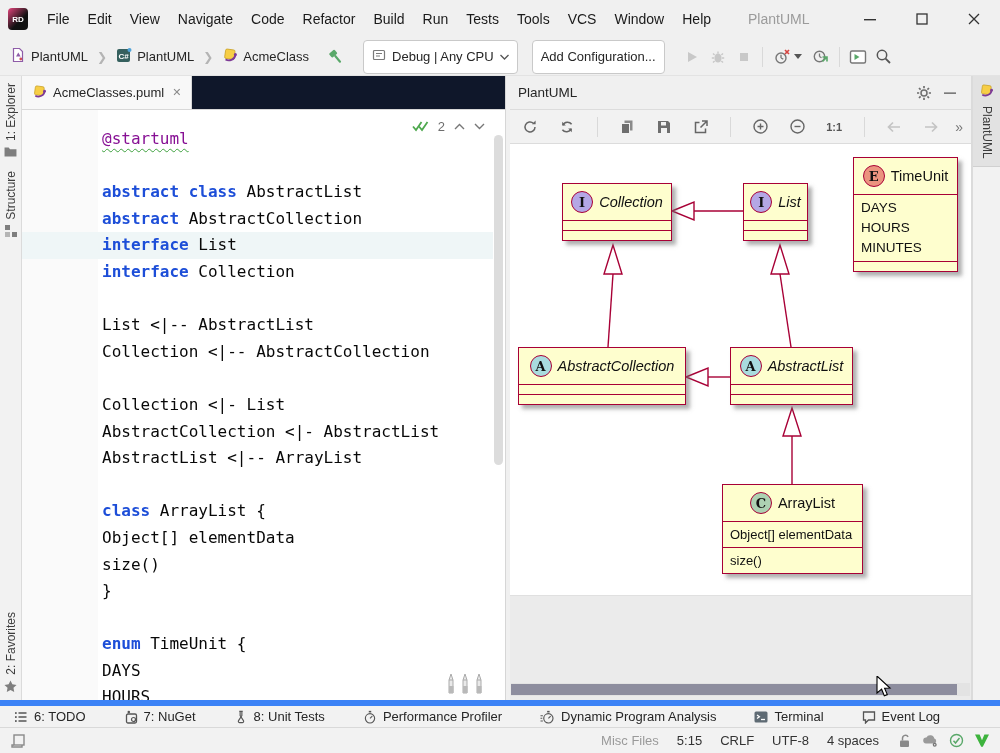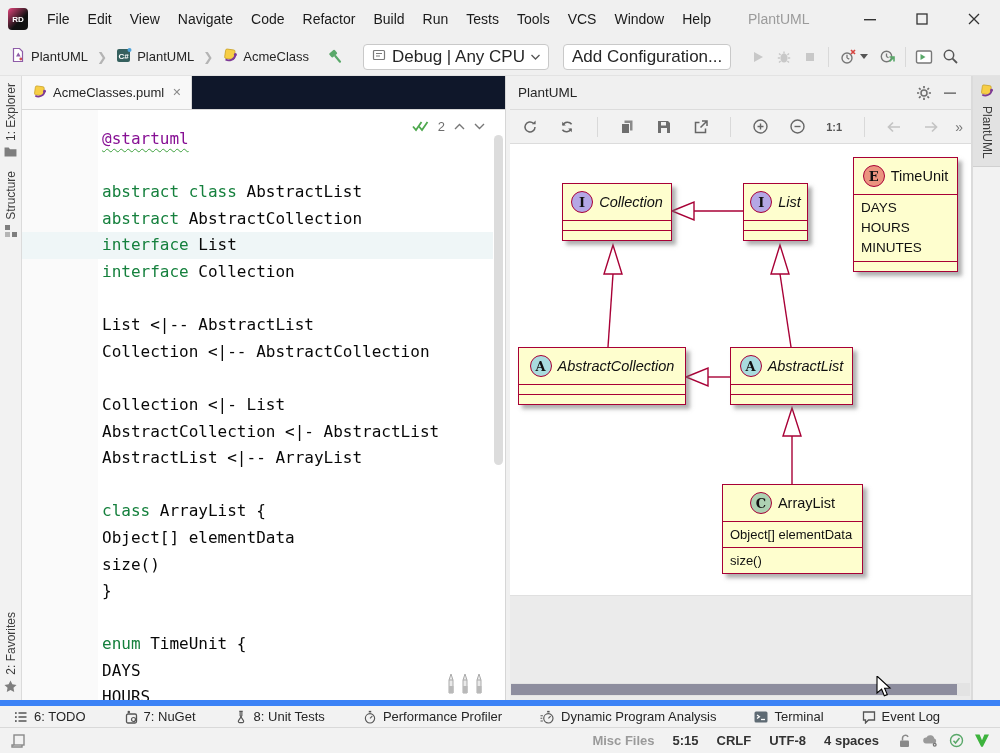--- a/index.html
+++ b/index.html
@@ -14,21 +14,21 @@
   .win-title { color:#9b9b9b; font-size:14px; margin-left:28px; }
   .win-controls { margin-left:auto; display:flex; height:38px; }
   .win-btn { width:52px; height:38px; display:flex; align-items:center; justify-content:center; color:#333; font-size:13px; }
 
   
   .toolbar { height:38px; display:flex; align-items:center; background:#F0F0F0; padding:0 10px; flex:none; border-bottom:1px solid #E3E3E3; }
   .crumb { display:flex; align-items:center; gap:5px; font-size:13px; color:#262626; }
   .crumb-sep { color:#b4b4b4; font-size:12px; margin:0 4px; }
   .crumb-fade { position:relative; }
   .tb-gap { width:14px; }
-  .combo { height:26px; background:#fff; border:1px solid #c9c9c9; border-radius:4px; display:flex; align-items:center; gap:6px; padding:8px 8px; font-size:17px; color:#262626; }
+  .combo { height:26px; background:#fff; border:1px solid #c9c9c9; border-radius:4px; display:flex; align-items:center; gap:6px; padding:16px 8px; font-size:13px; color:#262626; }
   .tb-btn { width:26px; height:26px; display:flex; align-items:center; justify-content:center; }
   .tb-sep { width:1px; height:20px; background:#d9d9d9; margin:0 5px; }
 
   
   .main { flex:1; display:flex; min-height:0; }
   .side-bar { width:22px; background:#F2F2F2; flex:none; display:flex; flex-direction:column; align-items:center; font-size:12px; color:#3c3c3c; }
   .side-bar.left { border-right:1px solid #DBDBDB; }
   .side-bar.right { width:28px; border-left:1px solid #DBDBDB; }
   .vitem { display:flex; flex-direction:column; align-items:center; gap:5px; padding:7px 0; }
   .vlabel-up { writing-mode:vertical-rl; transform:rotate(180deg); white-space:nowrap; }
@@ -38,21 +38,21 @@
   
   .editor-col { width:484px; flex:none; display:flex; flex-direction:column; background:#fff; border-right:1px solid #D6D6D6; }
   .tabbar { height:34px; background:#0f172a; border-bottom:1px solid #D8D8D8; display:flex; flex:none; }
   .tab { background:#F8F8F8; border-right:1px solid #D8D8D8; display:flex; align-items:center; gap:6px; padding:0 10px; font-size:13px; color:#262626; }
   .tab-close { color:#8a8a8a; font-size:11px; margin-left:2px; }
   .editor { position:relative; flex:1; background:#fff; overflow:hidden; }
   .gutter { position:absolute; left:0; top:0; bottom:0; width:76px; background:#FAFAFA; }
   .code { position:absolute; left:0; right:12px; top:3px; font-family:"DejaVu Sans Mono", monospace; font-size:16px; color:#080808;margin-top:13px; }
   .code-line { height:26.6px; line-height:26.6px; padding-left:80px; white-space:pre; }
   .code-line.current { background:#EFF6F7; }
-  .tk-kw { font-weight:normal; color:#15803d; }
+  .tk-kw { font-weight:bold; color:#1d4ed8; }
   .tk-meta { color:#871094; text-decoration:underline wavy #3fa13f 1px; text-underline-offset:4px; }
   .inspect-widget { position:absolute; top:7px; right:16px; display:flex; align-items:center; gap:9px; font-size:13px; color:#6e6e6e; background:rgba(255,255,255,.85); padding:2px 4px; }
   .ed-scroll { position:absolute; right:2px; top:25px; width:9px; height:330px; background:#DCDCDC; border-radius:5px; }
   .pencils { position:absolute; right:18px; bottom:2px; }
 
   
   .splitter { width:4px; background:#F0F0F0; flex:none; }
 
   
   .panel { width:462px; flex:none; display:flex; flex-direction:column; background:#EBEBEB; border-right:1px solid #DBDBDB; }
@@ -76,21 +76,21 @@
   .circ { width:22px; height:22px; border-radius:50%; border:1px solid #A80036; display:flex; align-items:center; justify-content:center; font-family:"DejaVu Serif", serif; font-weight:bold; font-style:normal; font-size:13px; color:#111; flex:none; }
   .circ-i { background:#B4A7E5; } .circ-a { background:#A9DCDF; } .circ-c { background:#ADD1B2; } .circ-e { background:#EB937F; }
   .uml-empty { height:10px; border-top:1.5px solid #A80036; }
   .uml-members { border-top:1.5px solid #A80036; padding:3px 7px; font-size:13.5px; color:#111; line-height:20px; }
   .uml-member-row { border-top:1.5px solid #A80036; padding:5px 7px; font-size:13px; color:#111; }
   .rel-svg { position:absolute; left:0; top:0; pointer-events:none; }
 
   
   .bottombar { height:27px; background:#F2F2F2; border-top:6px solid #3b82f6; display:flex; align-items:center; padding:0 14px; gap:0; font-size:13px; color:#262626; flex:none; }
   .bb-item { display:flex; align-items:center; gap:6px; margin-right:38px; }
-  .statusbar { height:26px; background:#F2F2F2; border-top:1px solid #D9D9D9; display:flex; align-items:center; padding:0 10px; font-size:13px; color:#333; flex:none;font-weight:bold; }
+  .statusbar { height:26px; background:#F2F2F2; border-top:1px solid #D9D9D9; display:flex; align-items:center; padding:0 10px; font-size:13px; color:#333; flex:none; }
   .sb-right { margin-left:auto; display:flex; align-items:center; gap:18px; }
   .sb-dim { color:#9a9a9a; }
   .sb-icons { display:flex; align-items:center; gap:10px; }
 
   .cursor { position:absolute; left:876px; top:676px; z-index:99; }
 </style>
 </head>
 <body>
 
 <div class="app">

